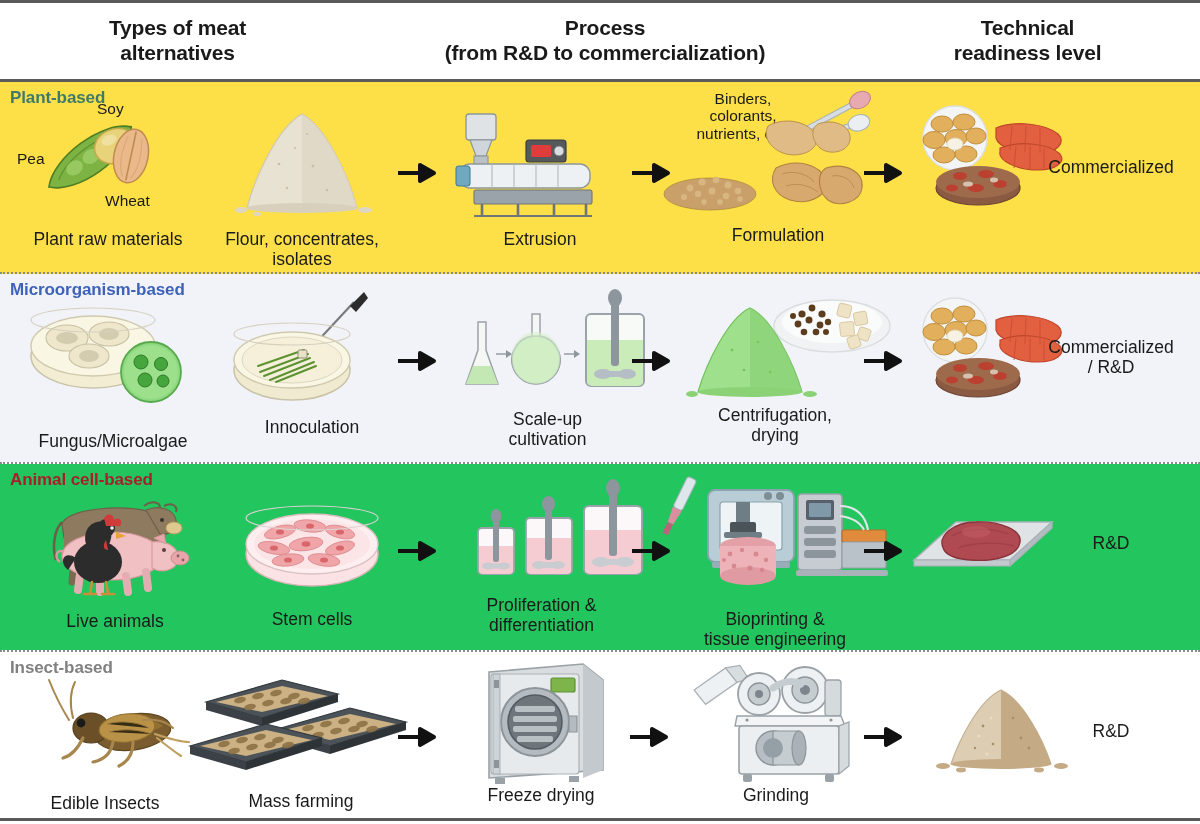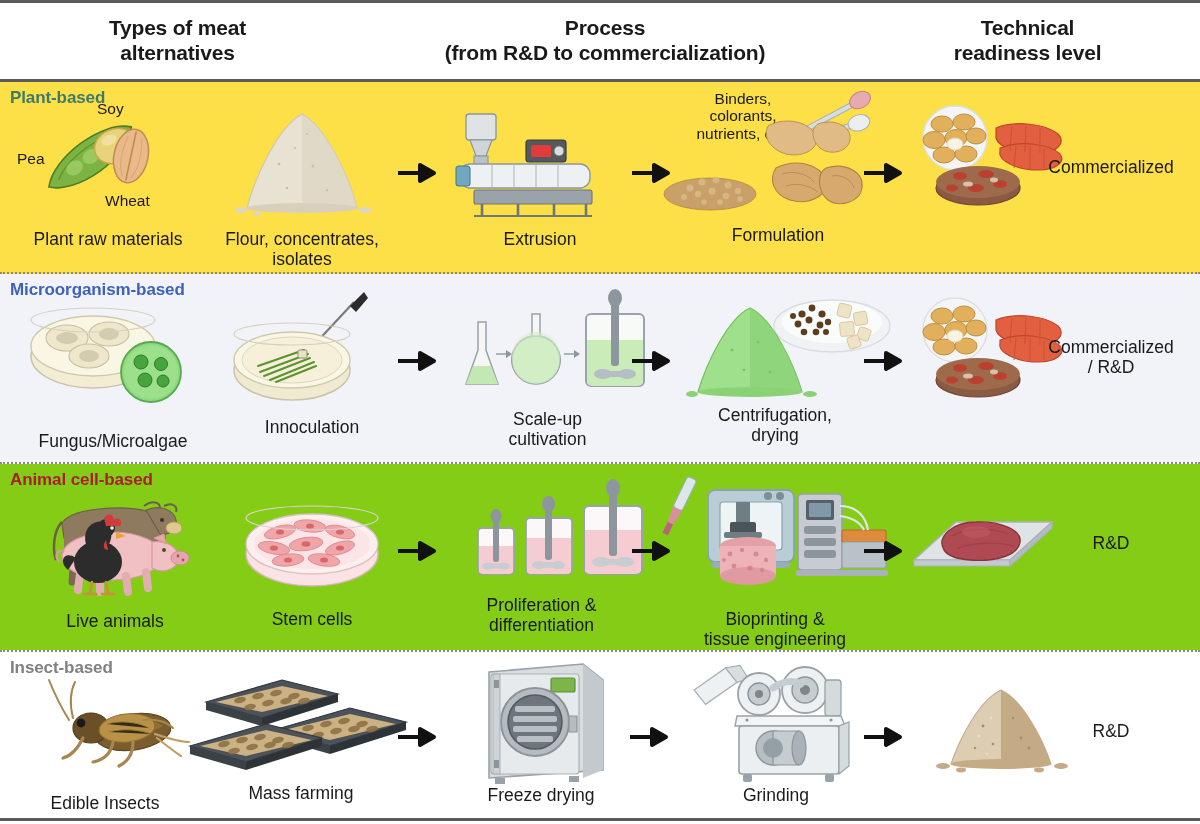--- a/index.html
+++ b/index.html
@@ -21,21 +21,21 @@
   }
   .hcol { text-align: center; font-weight: bold; font-size: 21px; line-height: 1.18; letter-spacing: -0.2px; }
   .hcol-1 { width: 355px; }
   .hcol-2 { width: 500px; }
   .hcol-3 { width: 345px; }
 
   
   .row { position: absolute; left: 0; width: 1200px; }
   .row-plant  { top: 82px;  height: 214px; background: #fde047; }
   .row-micro  { top: 274px; height: 188px; background: #f2f3f9; }
-  .row-animal { top: 464px; height: 186px; background: #84cc16; }
+  .row-animal { top: 464px; height: 186px; background: #22c55e; }
   .row-insect { top: 652px; height: 166px; background: #ffffff; }
   .rowsep {
     position: absolute; left: 0; width: 1200px; height: 0;
     border-top: 2px dotted #8a8a8a;
   }
   .sep-1 { top: 272px; } .sep-2 { top: 462px; } .sep-3 { top: 650px; }
   .baseline {
     position: absolute; left: 0; top: 818px; width: 1200px; height: 0;
     border-top: 3px solid #5a5a5a;
   }
@@ -774,21 +774,21 @@
               <ellipse cx="44" cy="39" rx="6" ry="3" transform="rotate(-12 44 39)"></ellipse>
               <ellipse cx="62" cy="35" rx="6" ry="3" transform="rotate(-12 62 35)"></ellipse>
               <ellipse cx="80" cy="33" rx="6" ry="3" transform="rotate(-12 80 33)"></ellipse>
               <ellipse cx="98" cy="33" rx="6" ry="3" transform="rotate(-12 98 33)"></ellipse>
             </g>
             <path d="M0,34 L56,50 L56,58 L0,42 Z" fill="#3b4146"></path>
             <path d="M56,50 L132,26 L132,34 L56,58 Z" fill="#2d3337"></path>
           </g>
         </svg>
       </div>
-      <div class="caption" style="margin-top:8px;text-align:center;">Mass farming</div>
+      <div class="caption" style="margin-top:16px;text-align:center;">Mass farming</div>
     </div>
 
     <div class="arrow" style="left:396px; top:72px;">
       <svg width="42" height="26" viewBox="0 0 42 26">
           <path d="M2,13 L26,13 M24,5 L38,13 L24,21 Z" stroke="#111" stroke-width="4" fill="#111" stroke-linejoin="round"></path>
         </svg>
     </div>
 
     <div class="cell" style="left:446px; top:6px; width:190px;">
       <div class="art" style="width:180px;height:126px;">

